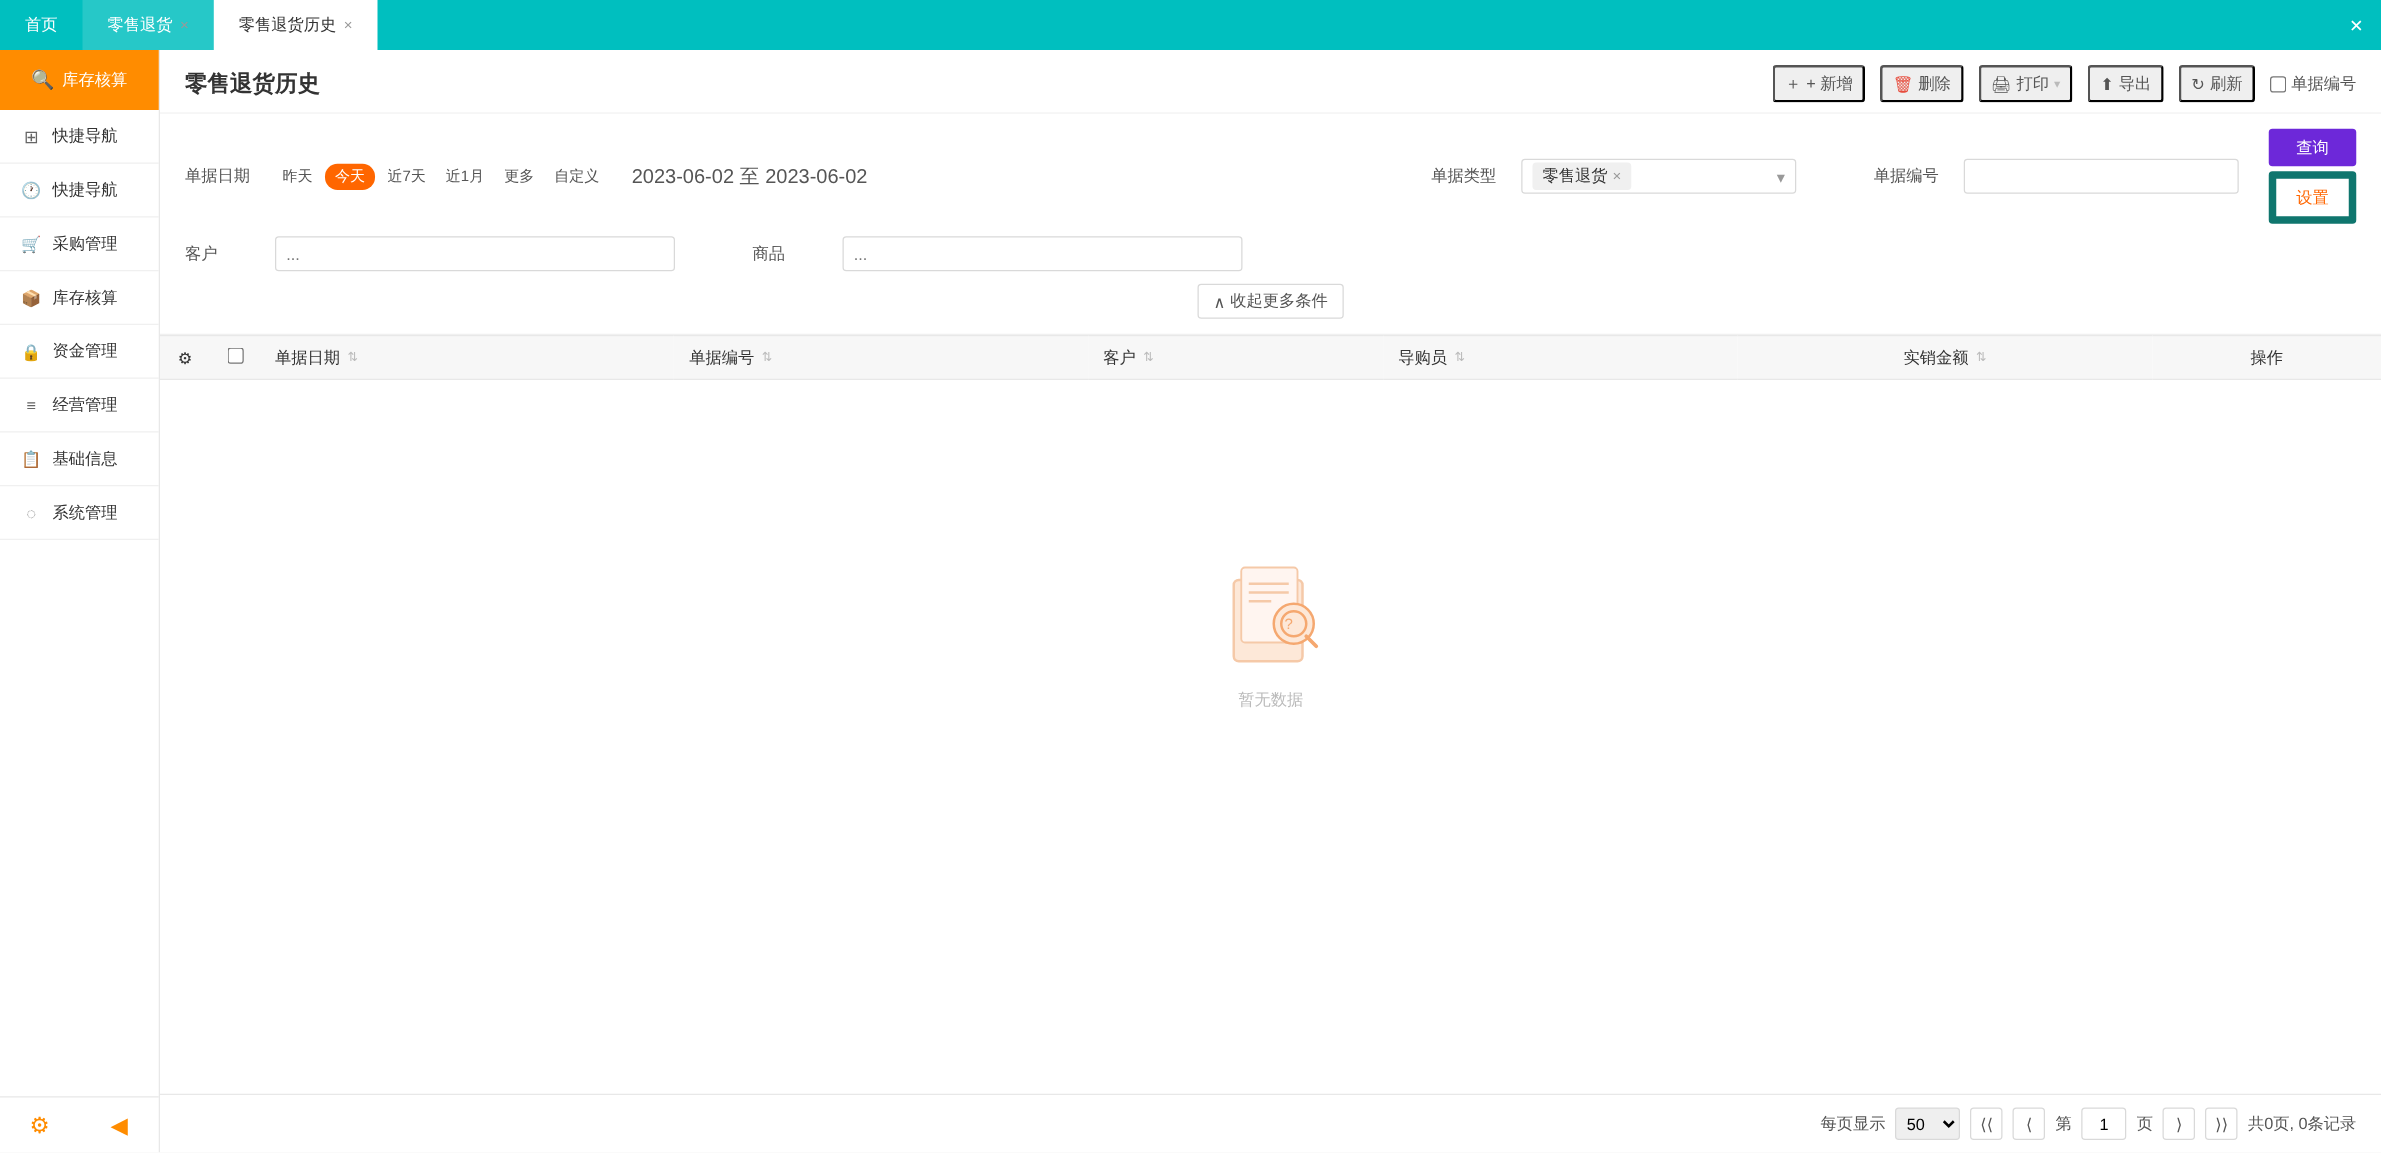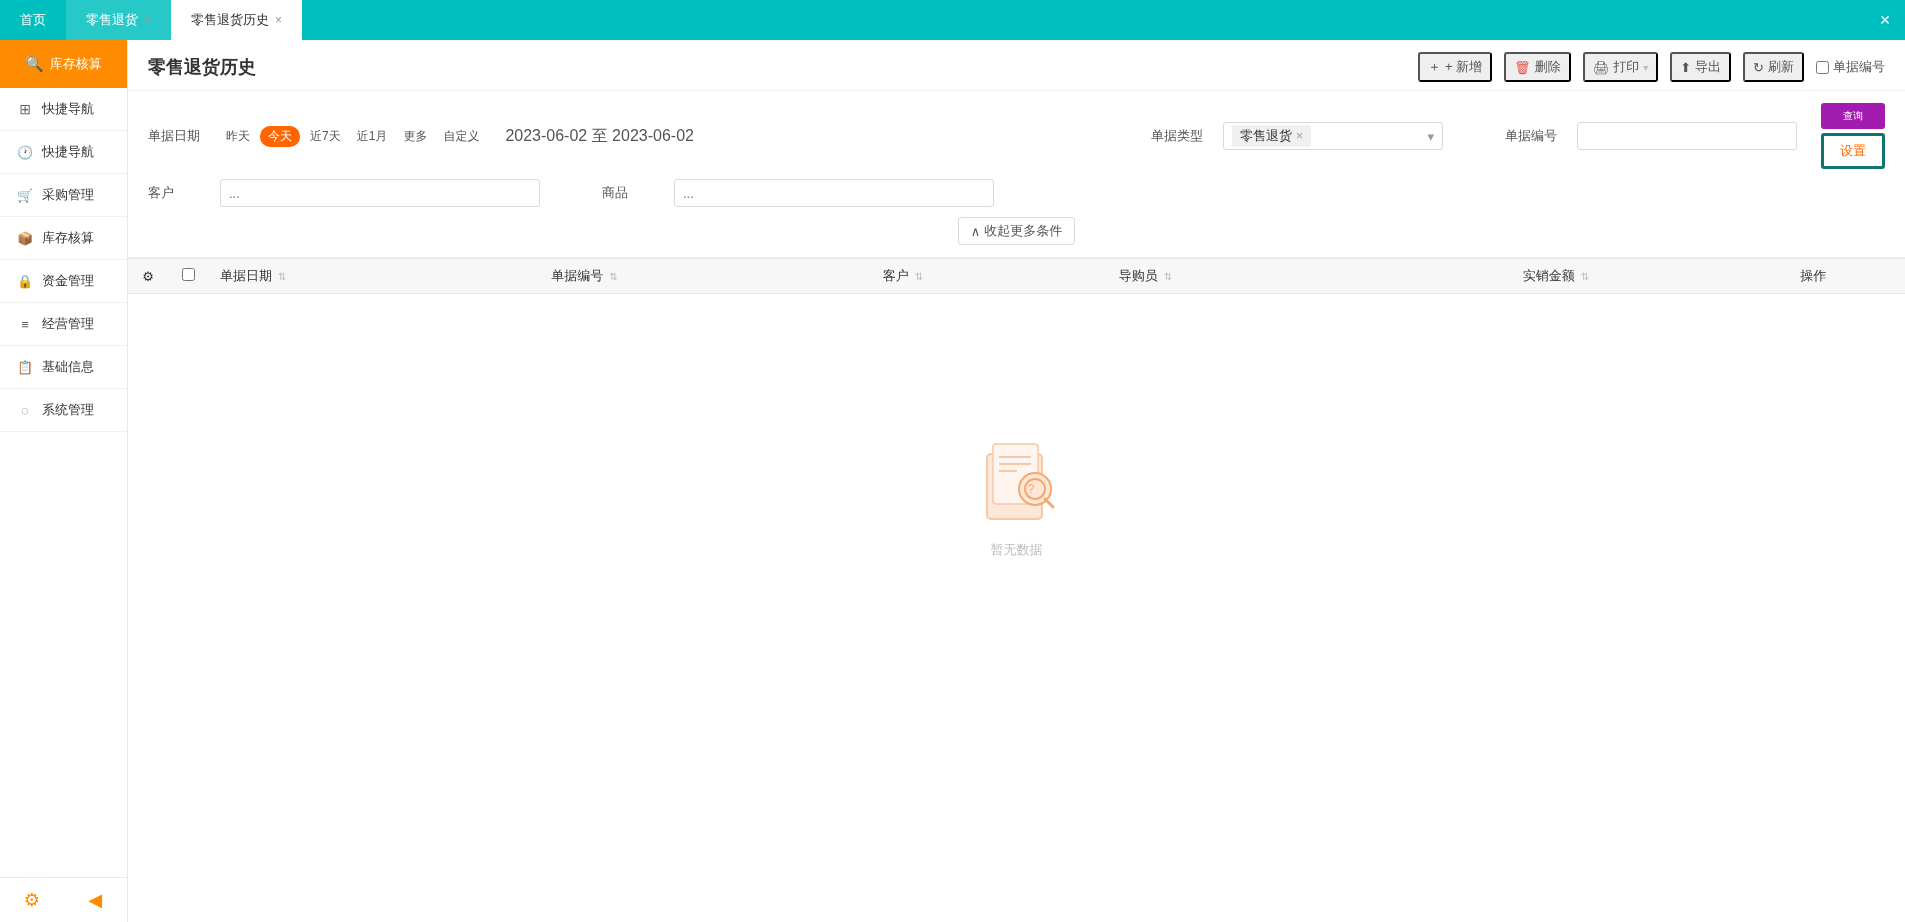--- a/index.html
+++ b/index.html
@@ -152,32 +152,32 @@
       display: flex;
       align-items: center;
       gap: 4px;
       font-size: 13px;
       color: #555;
       cursor: pointer;
       padding: 4px 8px;
       border-radius: 3px;
     }
     .btn-query {
-      background: #a21caf;
+      background: #6d28d9;
       color: #fff;
       border: none;
       padding: 6px 20px;
       border-radius: 3px;
-      font-size: 10px;
+      font-size: 13px;
       cursor: pointer;
     }
     .btn-setting {
       background: #fff;
       color: #ff6600;
-      border: 3px solid #0f766e;
+      border: 6px solid #0f766e;
       padding: 6px 16px;
       border-radius: 3px;
       font-size: 13px;
       cursor: pointer;
     }
     .checkbox-label {
       display: flex;
       align-items: center;
       gap: 4px;
       font-size: 13px;
@@ -593,15 +593,31 @@
           <line x1="32" y1="42" x2="50" y2="42" stroke="#f5c9a8" stroke-width="2"></line>
           <circle cx="68" cy="60" r="16" fill="#fde8d8" stroke="#f5a870" stroke-width="2"></circle>
           <circle cx="68" cy="60" r="10" fill="none" stroke="#f5a870" stroke-width="2"></circle>
           <line x1="78" y1="70" x2="86" y2="78" stroke="#f5a870" stroke-width="3" stroke-linecap="round"></line>
           <text x="64" y="64" font-size="12" fill="#f5a870" text-anchor="middle">?</text>
         </svg>
         <span>暂无数据</span>
       </div>
     </div>
 
+    <div class="pagination-bar">
+      <span>每页显示</span>
+      <select class="page-size-select">
+        <option>20</option>
+        <option selected="">50</option>
+        <option>100</option>
+      </select>
+      <button class="page-nav-btn">⟨⟨</button>
+      <button class="page-nav-btn">⟨</button>
+      <span>第</span>
+      <input class="page-input" value="1" style="">
+      <span>页</span>
+      <button class="page-nav-btn">⟩</button>
+      <button class="page-nav-btn">⟩⟩</button>
+      <span>共0页, 0条记录</span>
+    </div>
 
   </div>
 </div>
 
 </body></html>

